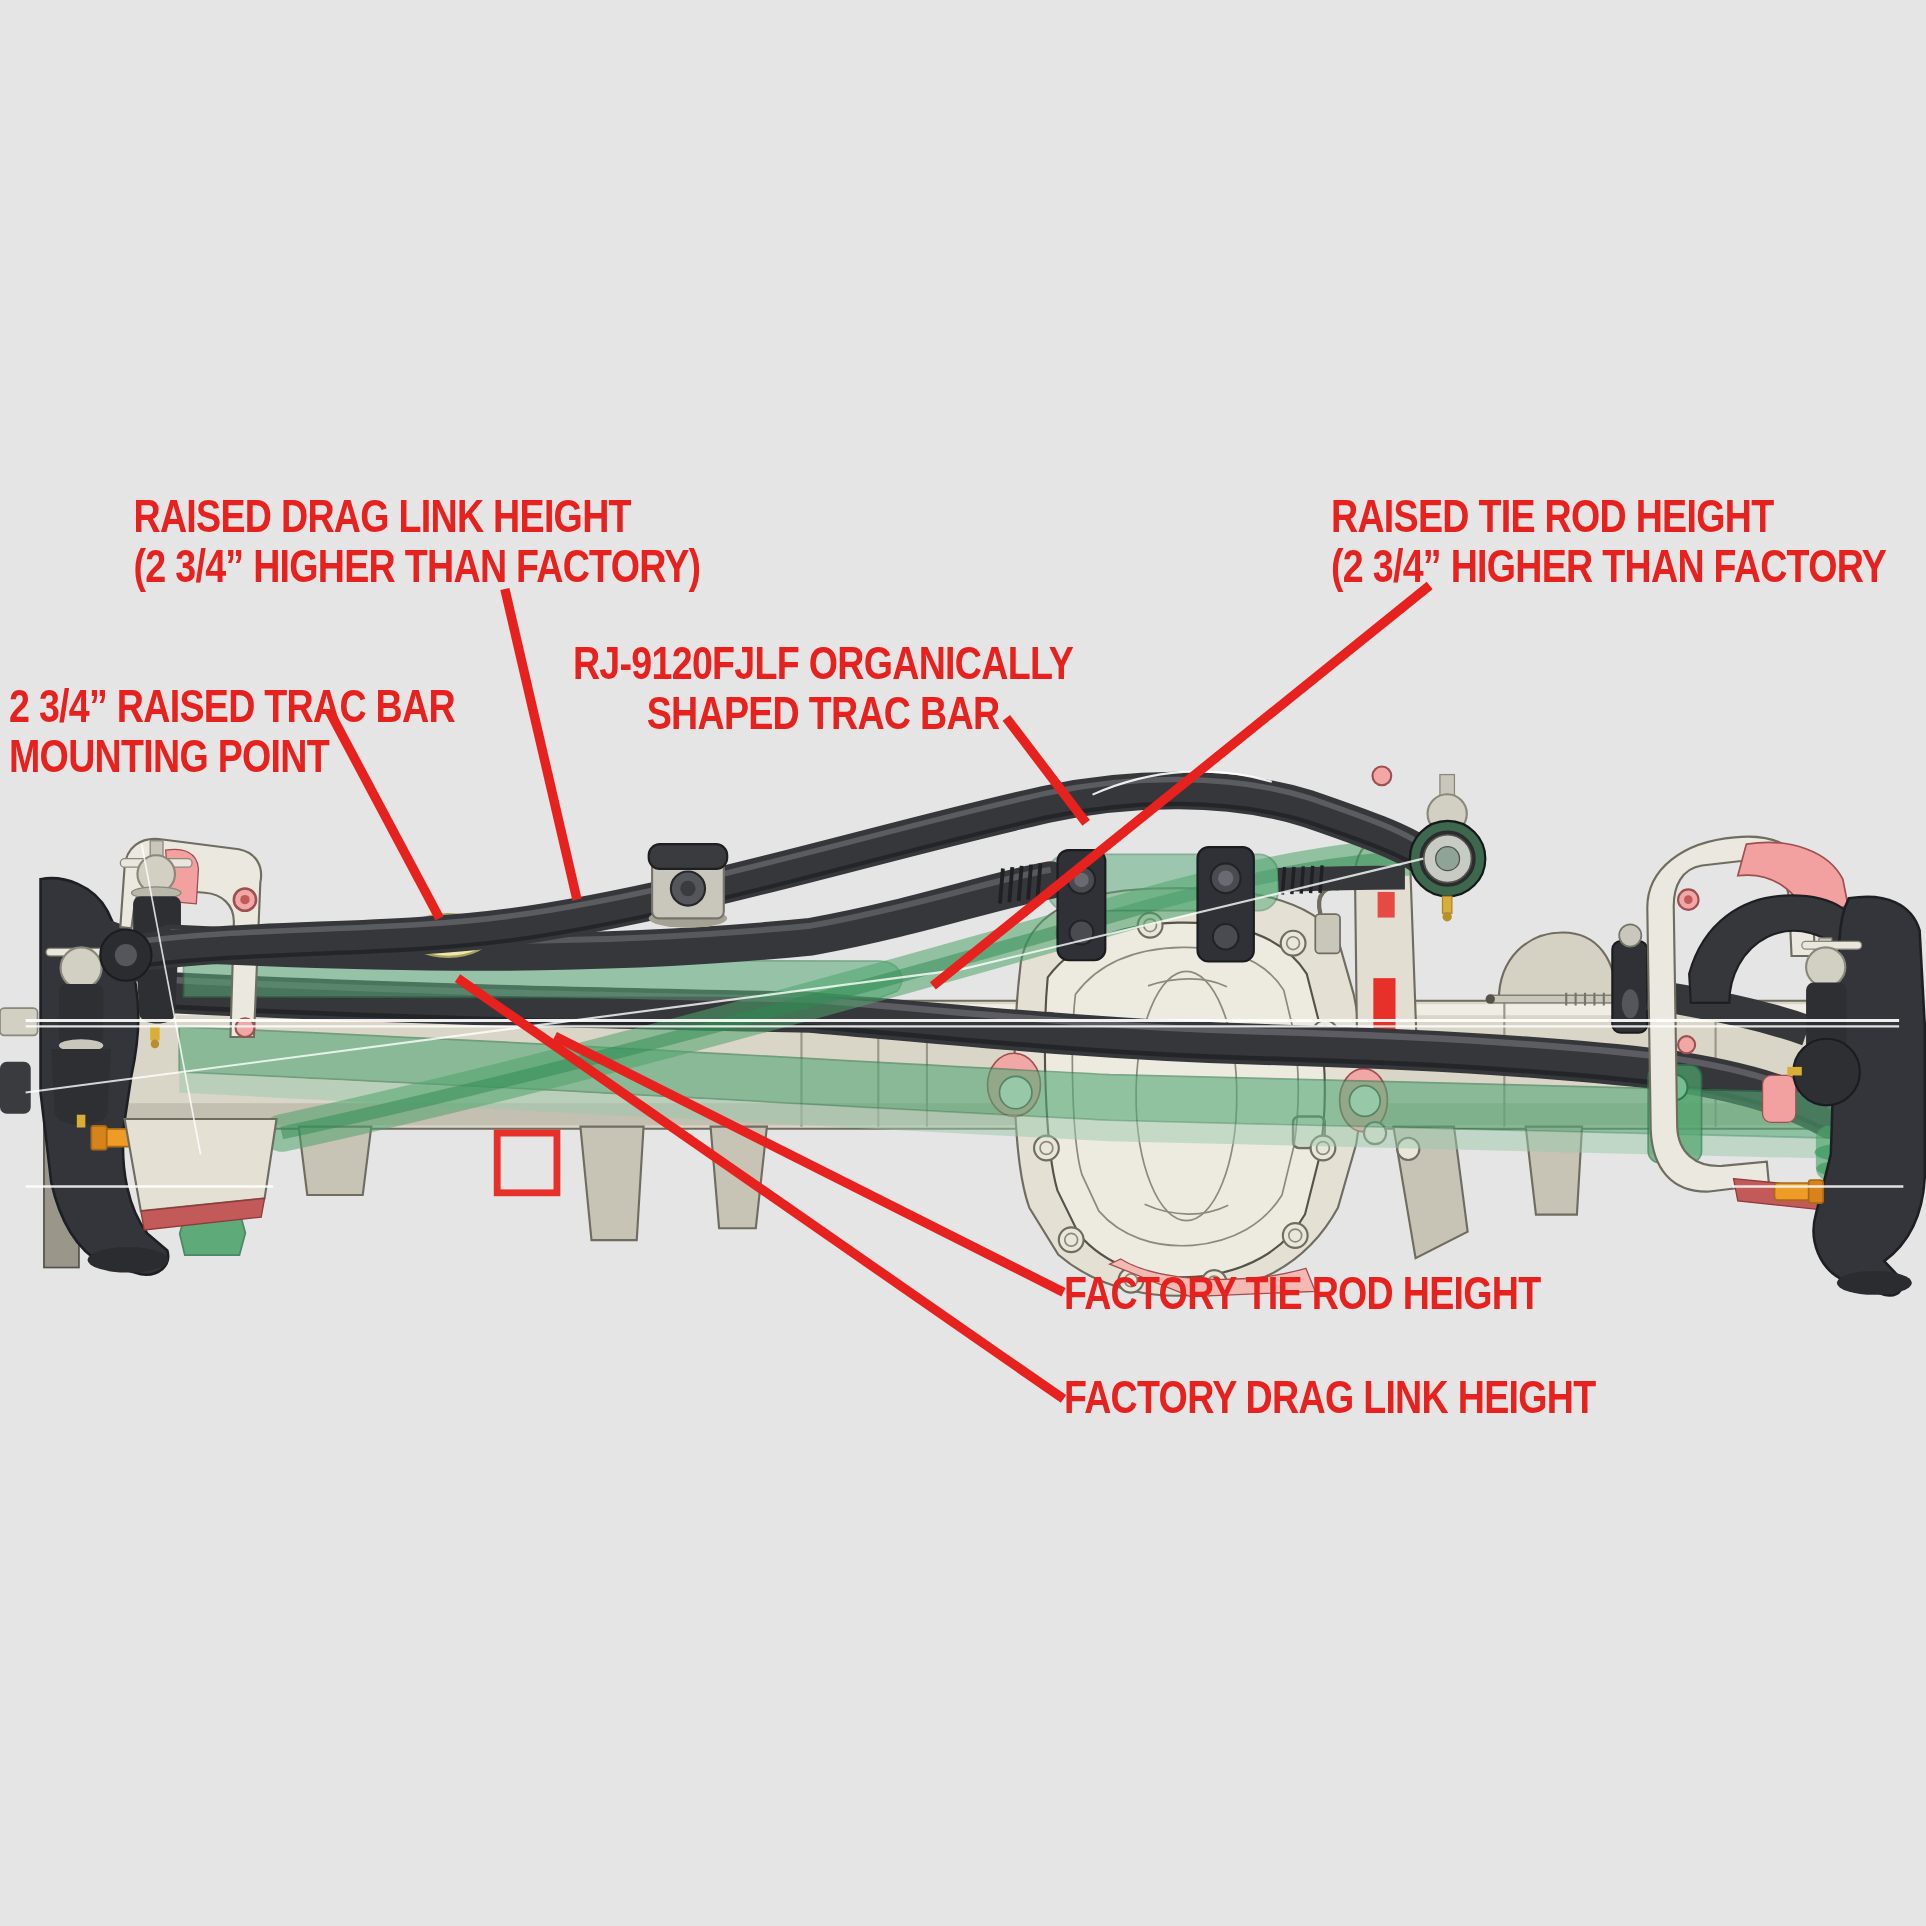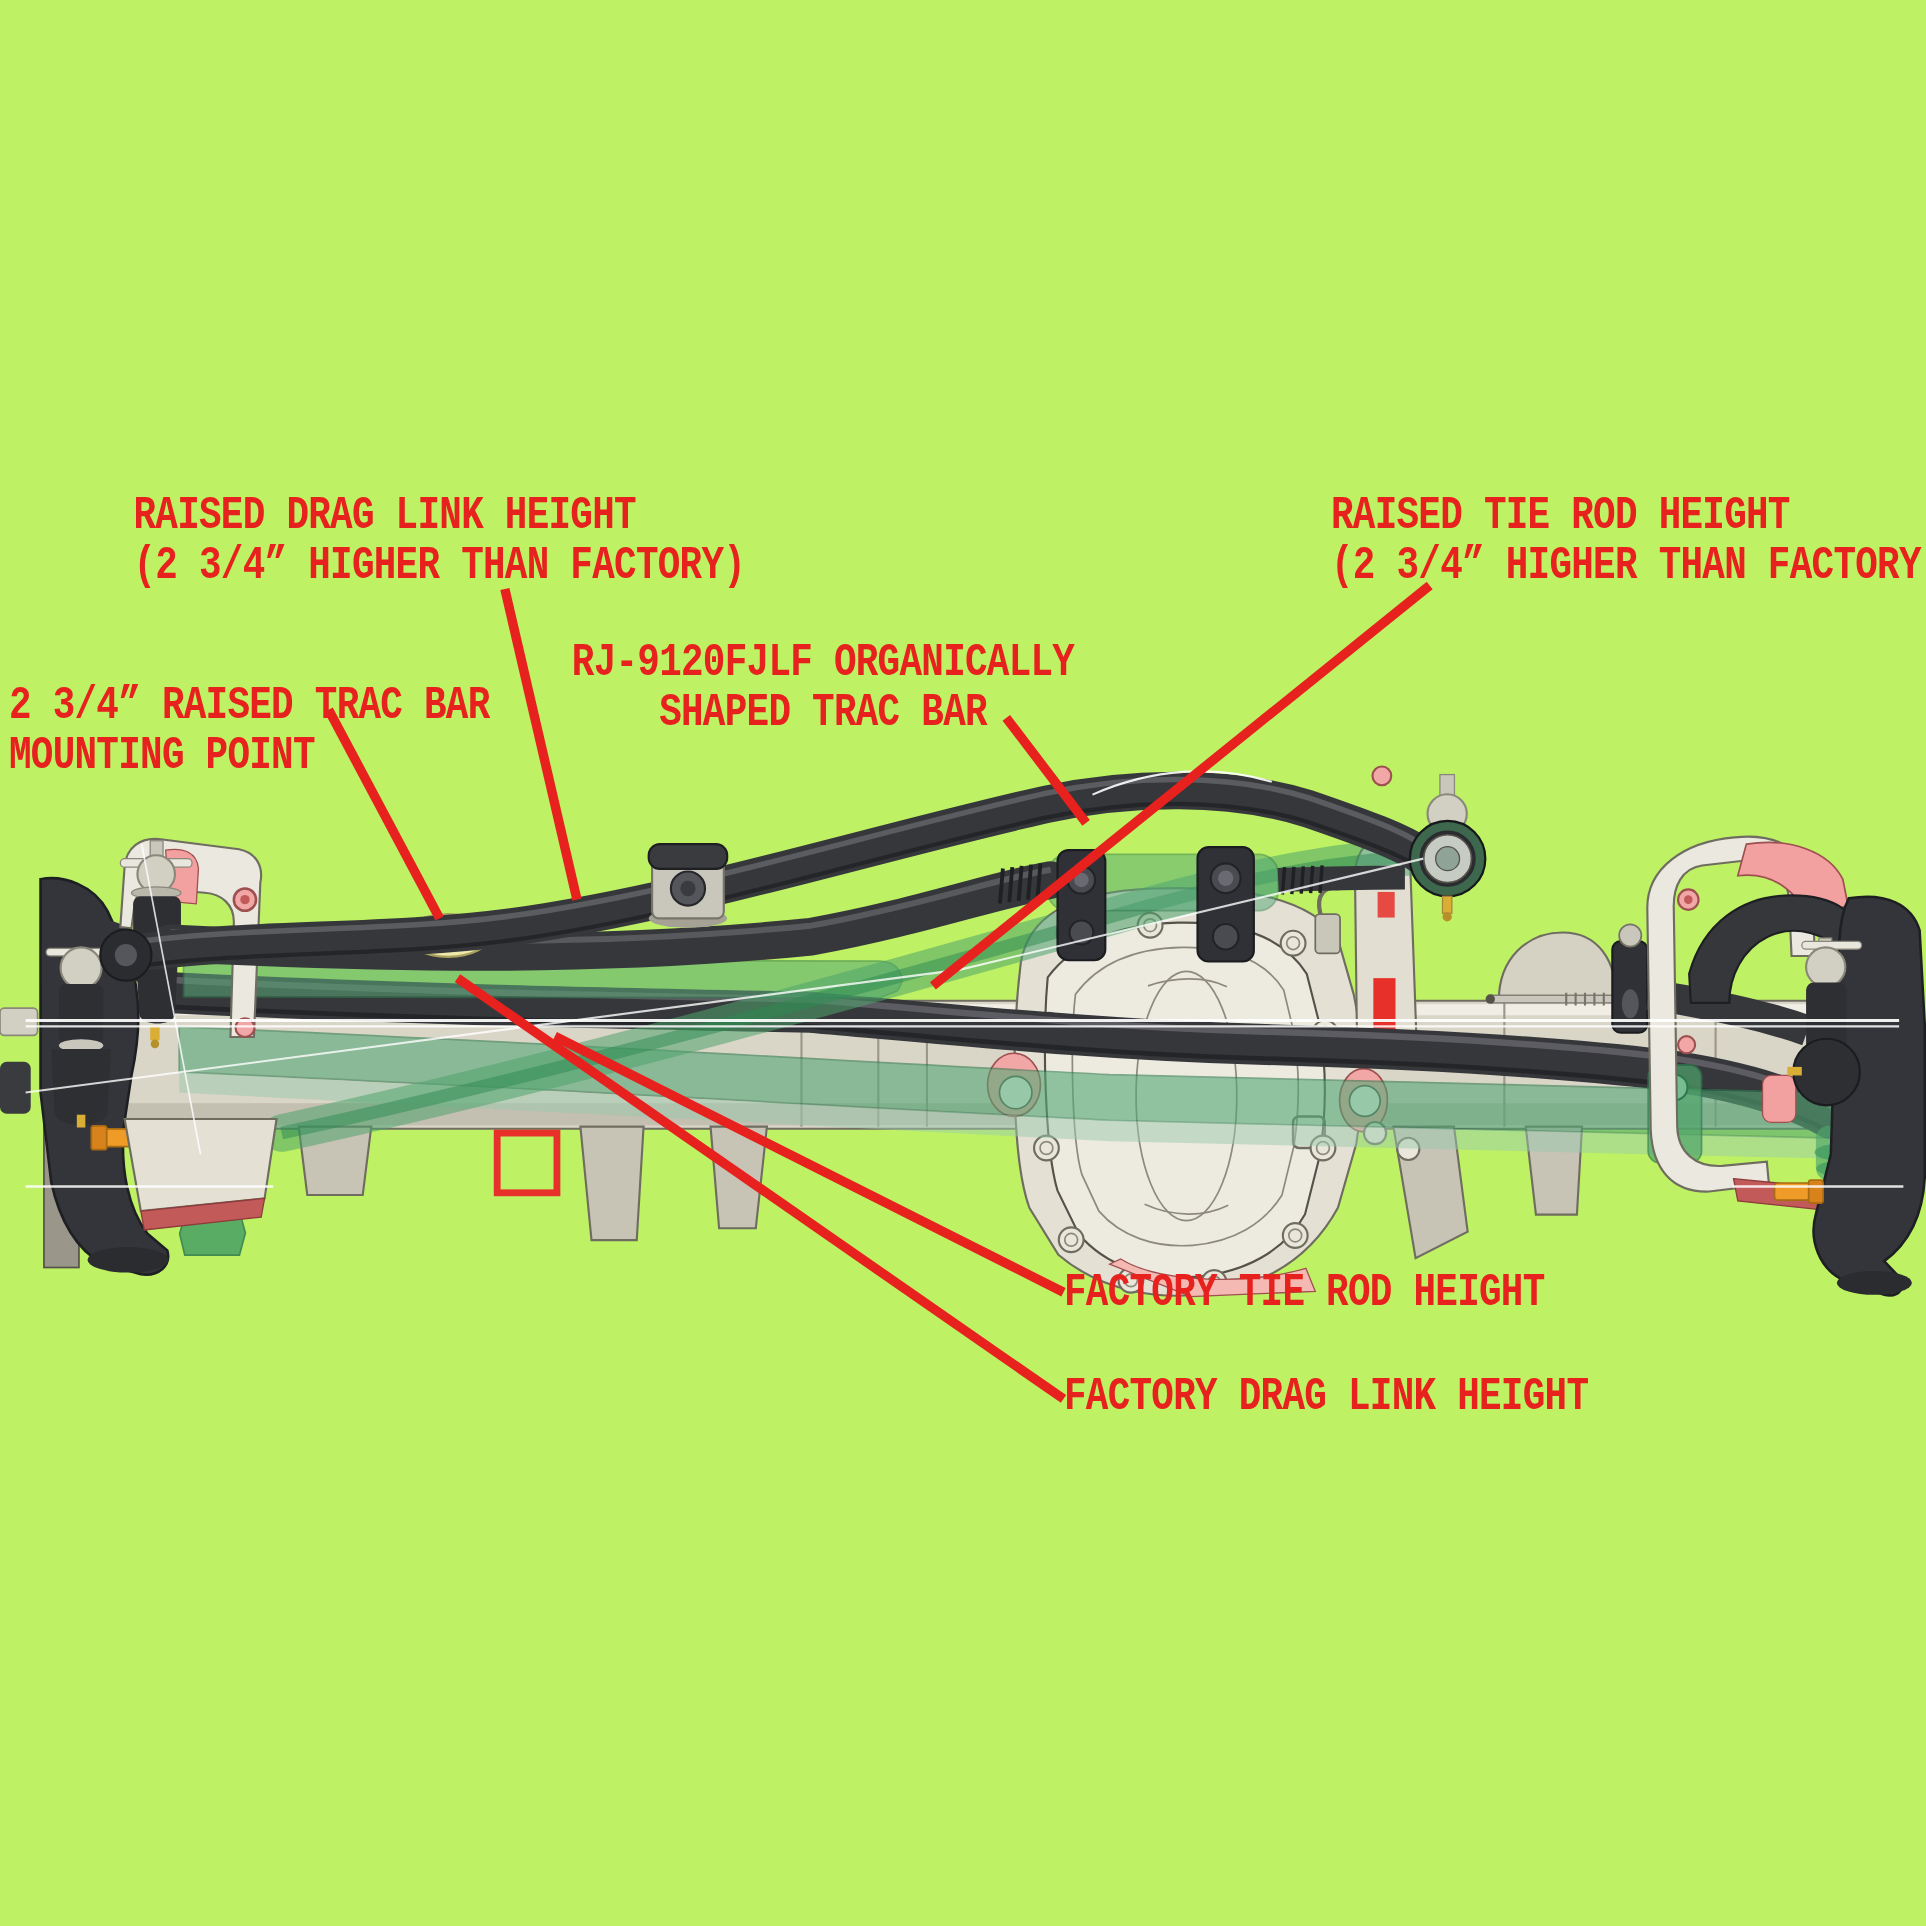--- a/index.html
+++ b/index.html
@@ -1,17 +1,17 @@
 <!DOCTYPE html>
 <html style="font-size:6.8px"><head>
 <meta charset="utf-8">
 <style>
   html,body{margin:0;padding:0;background:#fff;}
-  .stage{position:relative;width:1926px;height:1926px;background:#bef264;overflow:hidden;
-         font-family:Liberation Mono, monospace;}
+  .stage{position:relative;width:1926px;height:1926px;background:#e5e5e5;overflow:hidden;
+         font-family:Liberation Sans, sans-serif;}
   .stage svg{position:absolute;left:0;top:0;}
   .callout{position:absolute;color:#E7211E;font-weight:700;font-size:47px;line-height:1.06;
            letter-spacing:-0.9px;white-space:nowrap;}
   .callout.cnt{text-align:center;transform:scaleX(.80);transform-origin:50% 0;}
   .callout.lft{text-align:left;transform:scaleX(.80);transform-origin:0 0;}
 </style>
 </head>
 <body>
 
 <div class="stage">

